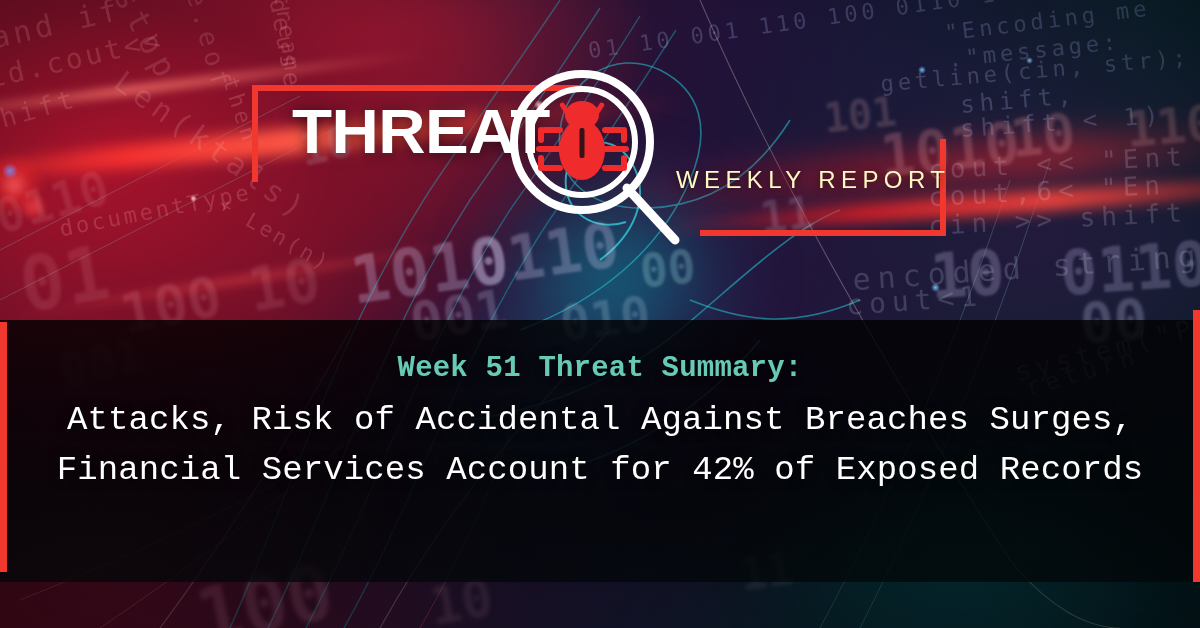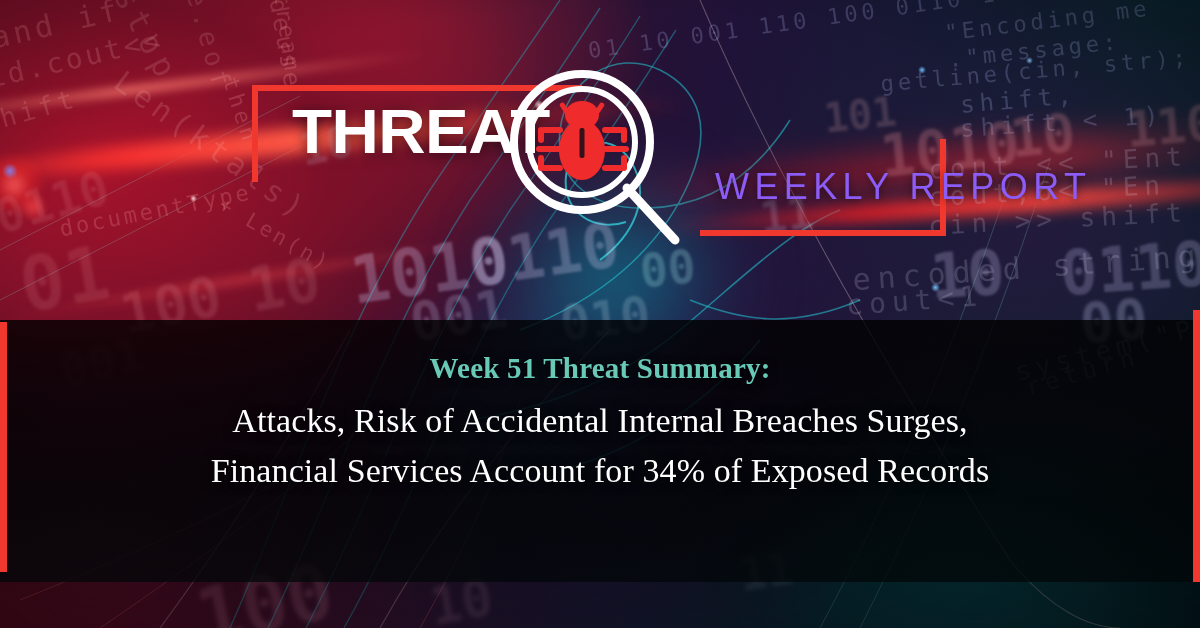--- a/index.html
+++ b/index.html
@@ -100,25 +100,24 @@
     font-weight:700;
     letter-spacing:-.5px;
     line-height:1;
     text-shadow:0 2px 14px rgba(0,0,0,.6);
   }
   .word-threat{left:292px;top:100px;font-size:63px;transform:scaleX(1.04);transform-origin:left center;}
   .word-summary{left:648px;top:100px;font-size:63px;transform:scaleX(1.0);transform-origin:left center;}
 
   .subline{
     position:absolute;left:676px;top:166px;
-    color:#8b5cf6;font-size:36px;font-weight:400;
+    color:#fef9c3;font-size:24px;font-weight:400;
     letter-spacing:5.4px;
     font-family:"Liberation Sans", sans-serif;
     text-shadow:0 1px 8px rgba(0,0,0,.55);
-    margin-left:39px;
   }
 
   
   .magnifier{position:absolute;left:503px;top:70px;width:200px;height:180px;}
   .magnifier svg{display:block;overflow:visible;}
 
   
   .titleband{
     position:absolute;left:0;right:0;top:320px;height:262px;
     background:linear-gradient(180deg, rgba(0,0,0,.80) 0%, rgba(3,2,5,.86) 28%, rgba(2,4,6,.88) 70%, rgba(2,6,8,.84) 100%);
@@ -128,21 +127,21 @@
     background:linear-gradient(180deg, rgba(0,0,0,.32) 0%, rgba(0,0,0,.22) 100%);
   }
 
   .redbar{position:absolute;background:#f1382e;}
   .redbar-left{left:0;top:322px;width:7px;height:250px;}
   .redbar-right{right:0;top:310px;width:7px;height:272px;}
 
   .headline{
     position:absolute;left:0;right:0;top:352px;
     text-align:center;
-    font-family:Liberation Serif, serif;
+    font-family:Liberation Mono, monospace;
   }
   .eyebrow{
     display:block;
     color:#67c9b6;
     font-size:29px;
     font-weight:700;
     letter-spacing:.2px;
     margin-bottom:11px;
     text-shadow:0 1px 10px rgba(0,0,0,.7);
   }
@@ -326,17 +325,17 @@
     </div>
   </div>
 
   <div class="titleband"></div>
   <div class="band-bottom"></div>
   <div class="redbar redbar-left"></div>
   <div class="redbar redbar-right"></div>
 
   <div class="headline">
     <span class="eyebrow">Week 51 Threat Summary:</span>
-    <span class="hl-line">Attacks, Risk of Accidental Internal Breaches Surges,</span>
-    <span class="hl-line">Financial Services Account for 34% of Exposed Records</span>
+    <span class="hl-line">Attacks, Risk of Accidental Against Breaches Surges,</span>
+    <span class="hl-line">Financial Services Account for 42% of Exposed Records</span>
   </div>
 
 </div>
 
 </body></html>

